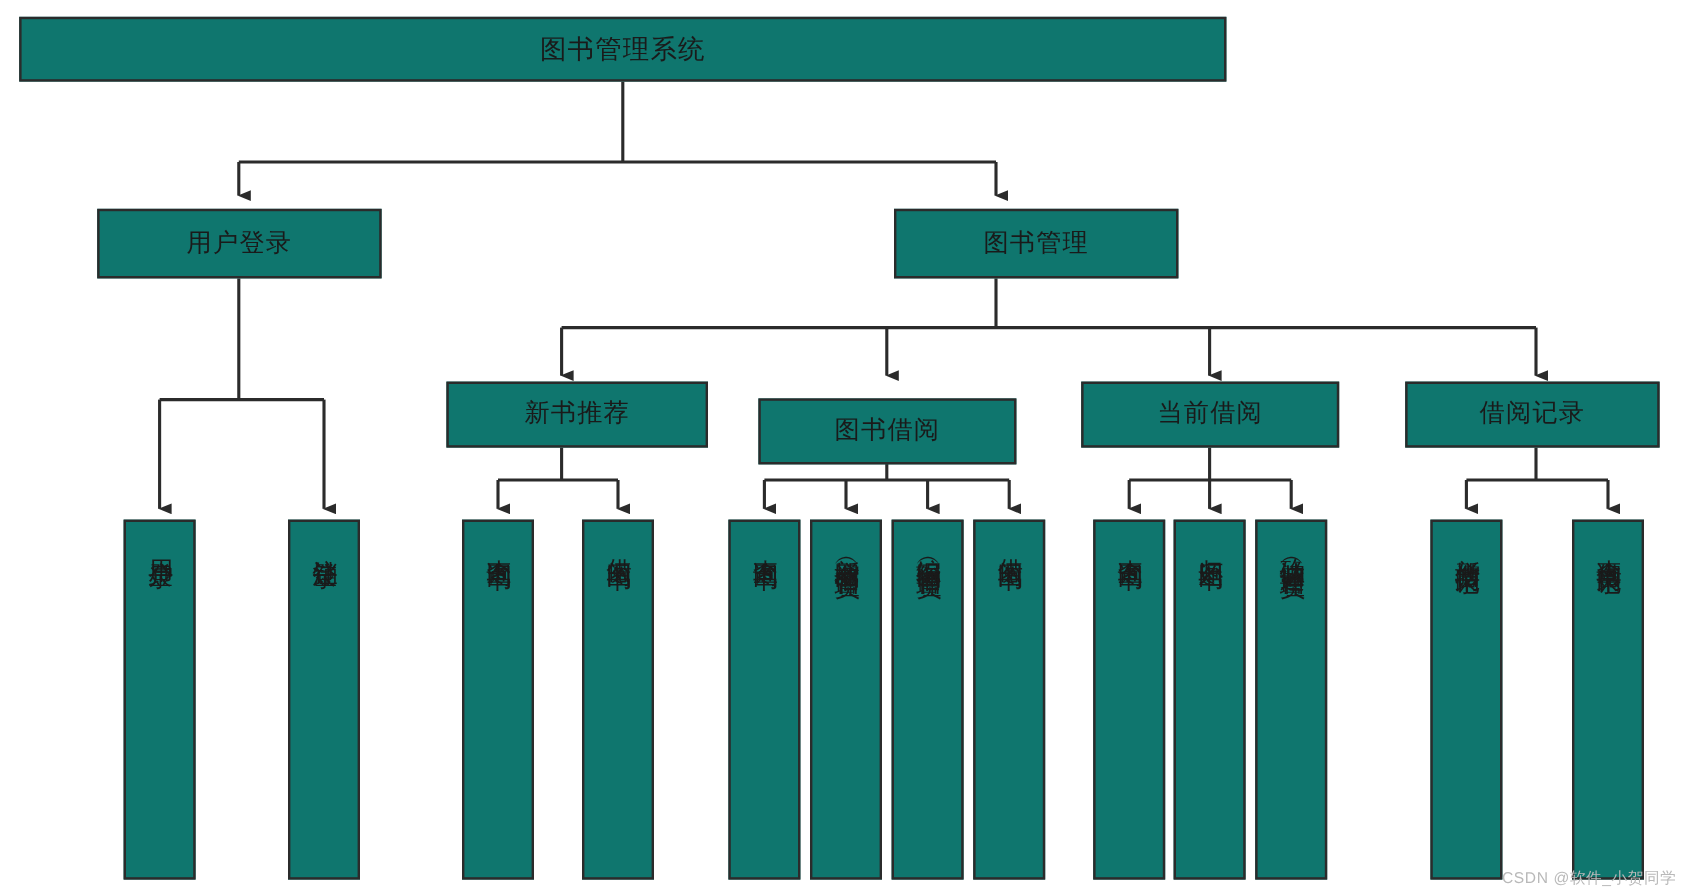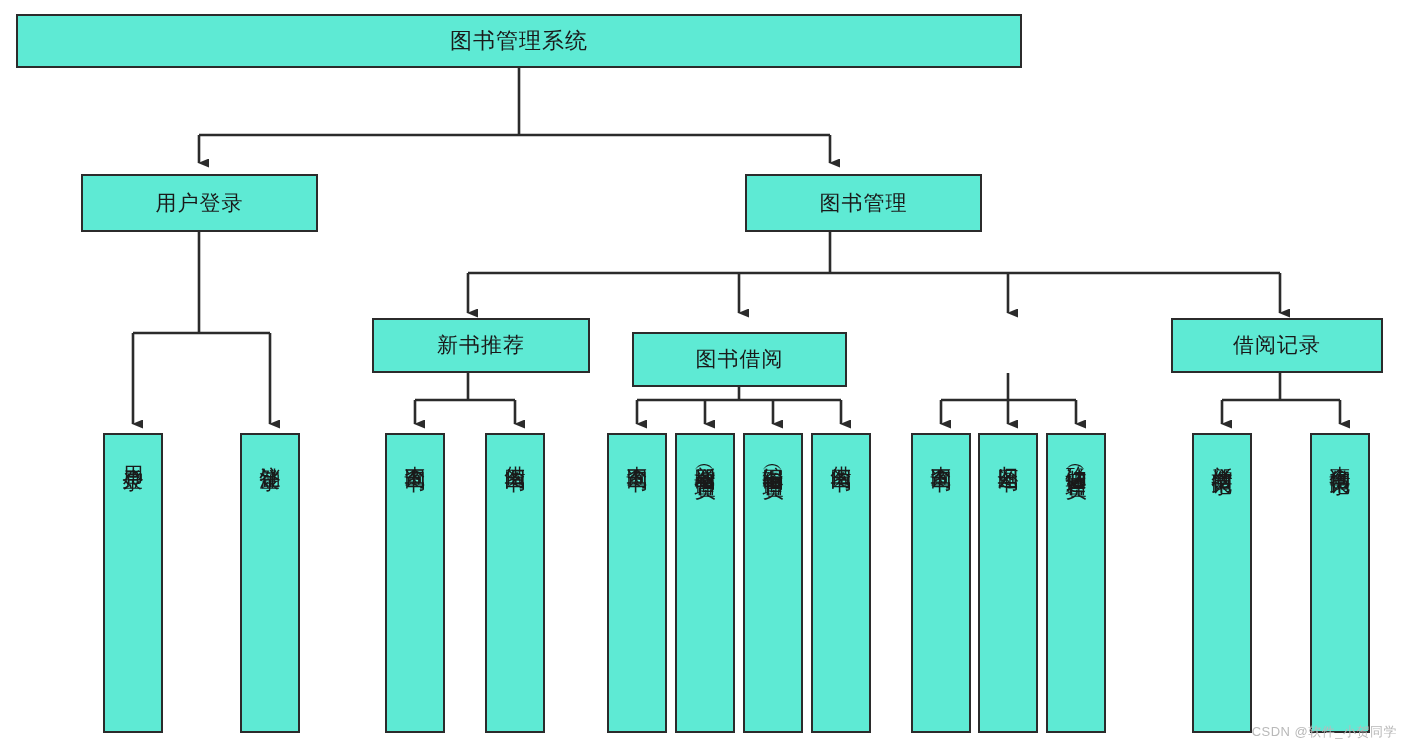--- a/index.html
+++ b/index.html
@@ -19,21 +19,21 @@
     position: absolute;
     left: 0;
     top: 0;
     width: 1405px;
     height: 747px;
     pointer-events: none;
   }
   .node {
     position: absolute;
     box-sizing: border-box;
-    background: #5eead4;
+    background: #0f766e;
     border: 2px solid #2b2b2b;
     display: flex;
     align-items: center;
     justify-content: center;
     color: #1a1a1a;
   }
   .node .label {
     display: block;
     text-align: center;
     line-height: 1.18;
@@ -136,20 +136,23 @@
   <div class="node h" style="left:712px; top:174px; width:237px; height:58px;margin-left:33px;">
     <span class="label">图书管理</span>
   </div>
 
   <div class="node h" style="left:360px; top:318px; width:218px; height:55px;margin-left:12px;">
     <span class="label">新书推荐</span>
   </div>
   <div class="node h" style="left:632px; top:332px; width:215px; height:55px;">
     <span class="label">图书借阅</span>
   </div>
+  <div class="node h" style="left:901px; top:318px; width:215px; height:55px;">
+    <span class="label">当前借阅</span>
+  </div>
   <div class="node h" style="left:1171px; top:318px; width:212px; height:55px;">
     <span class="label">借阅记录</span>
   </div>
 
   <div class="node v" style="left:103px; top:433px; width:60px; height:300px;">
     <span class="label">用户登录</span>
   </div>
   <div class="node v" style="left:240px; top:433px; width:60px; height:300px;">
     <span class="label">注销登录</span>
   </div>

